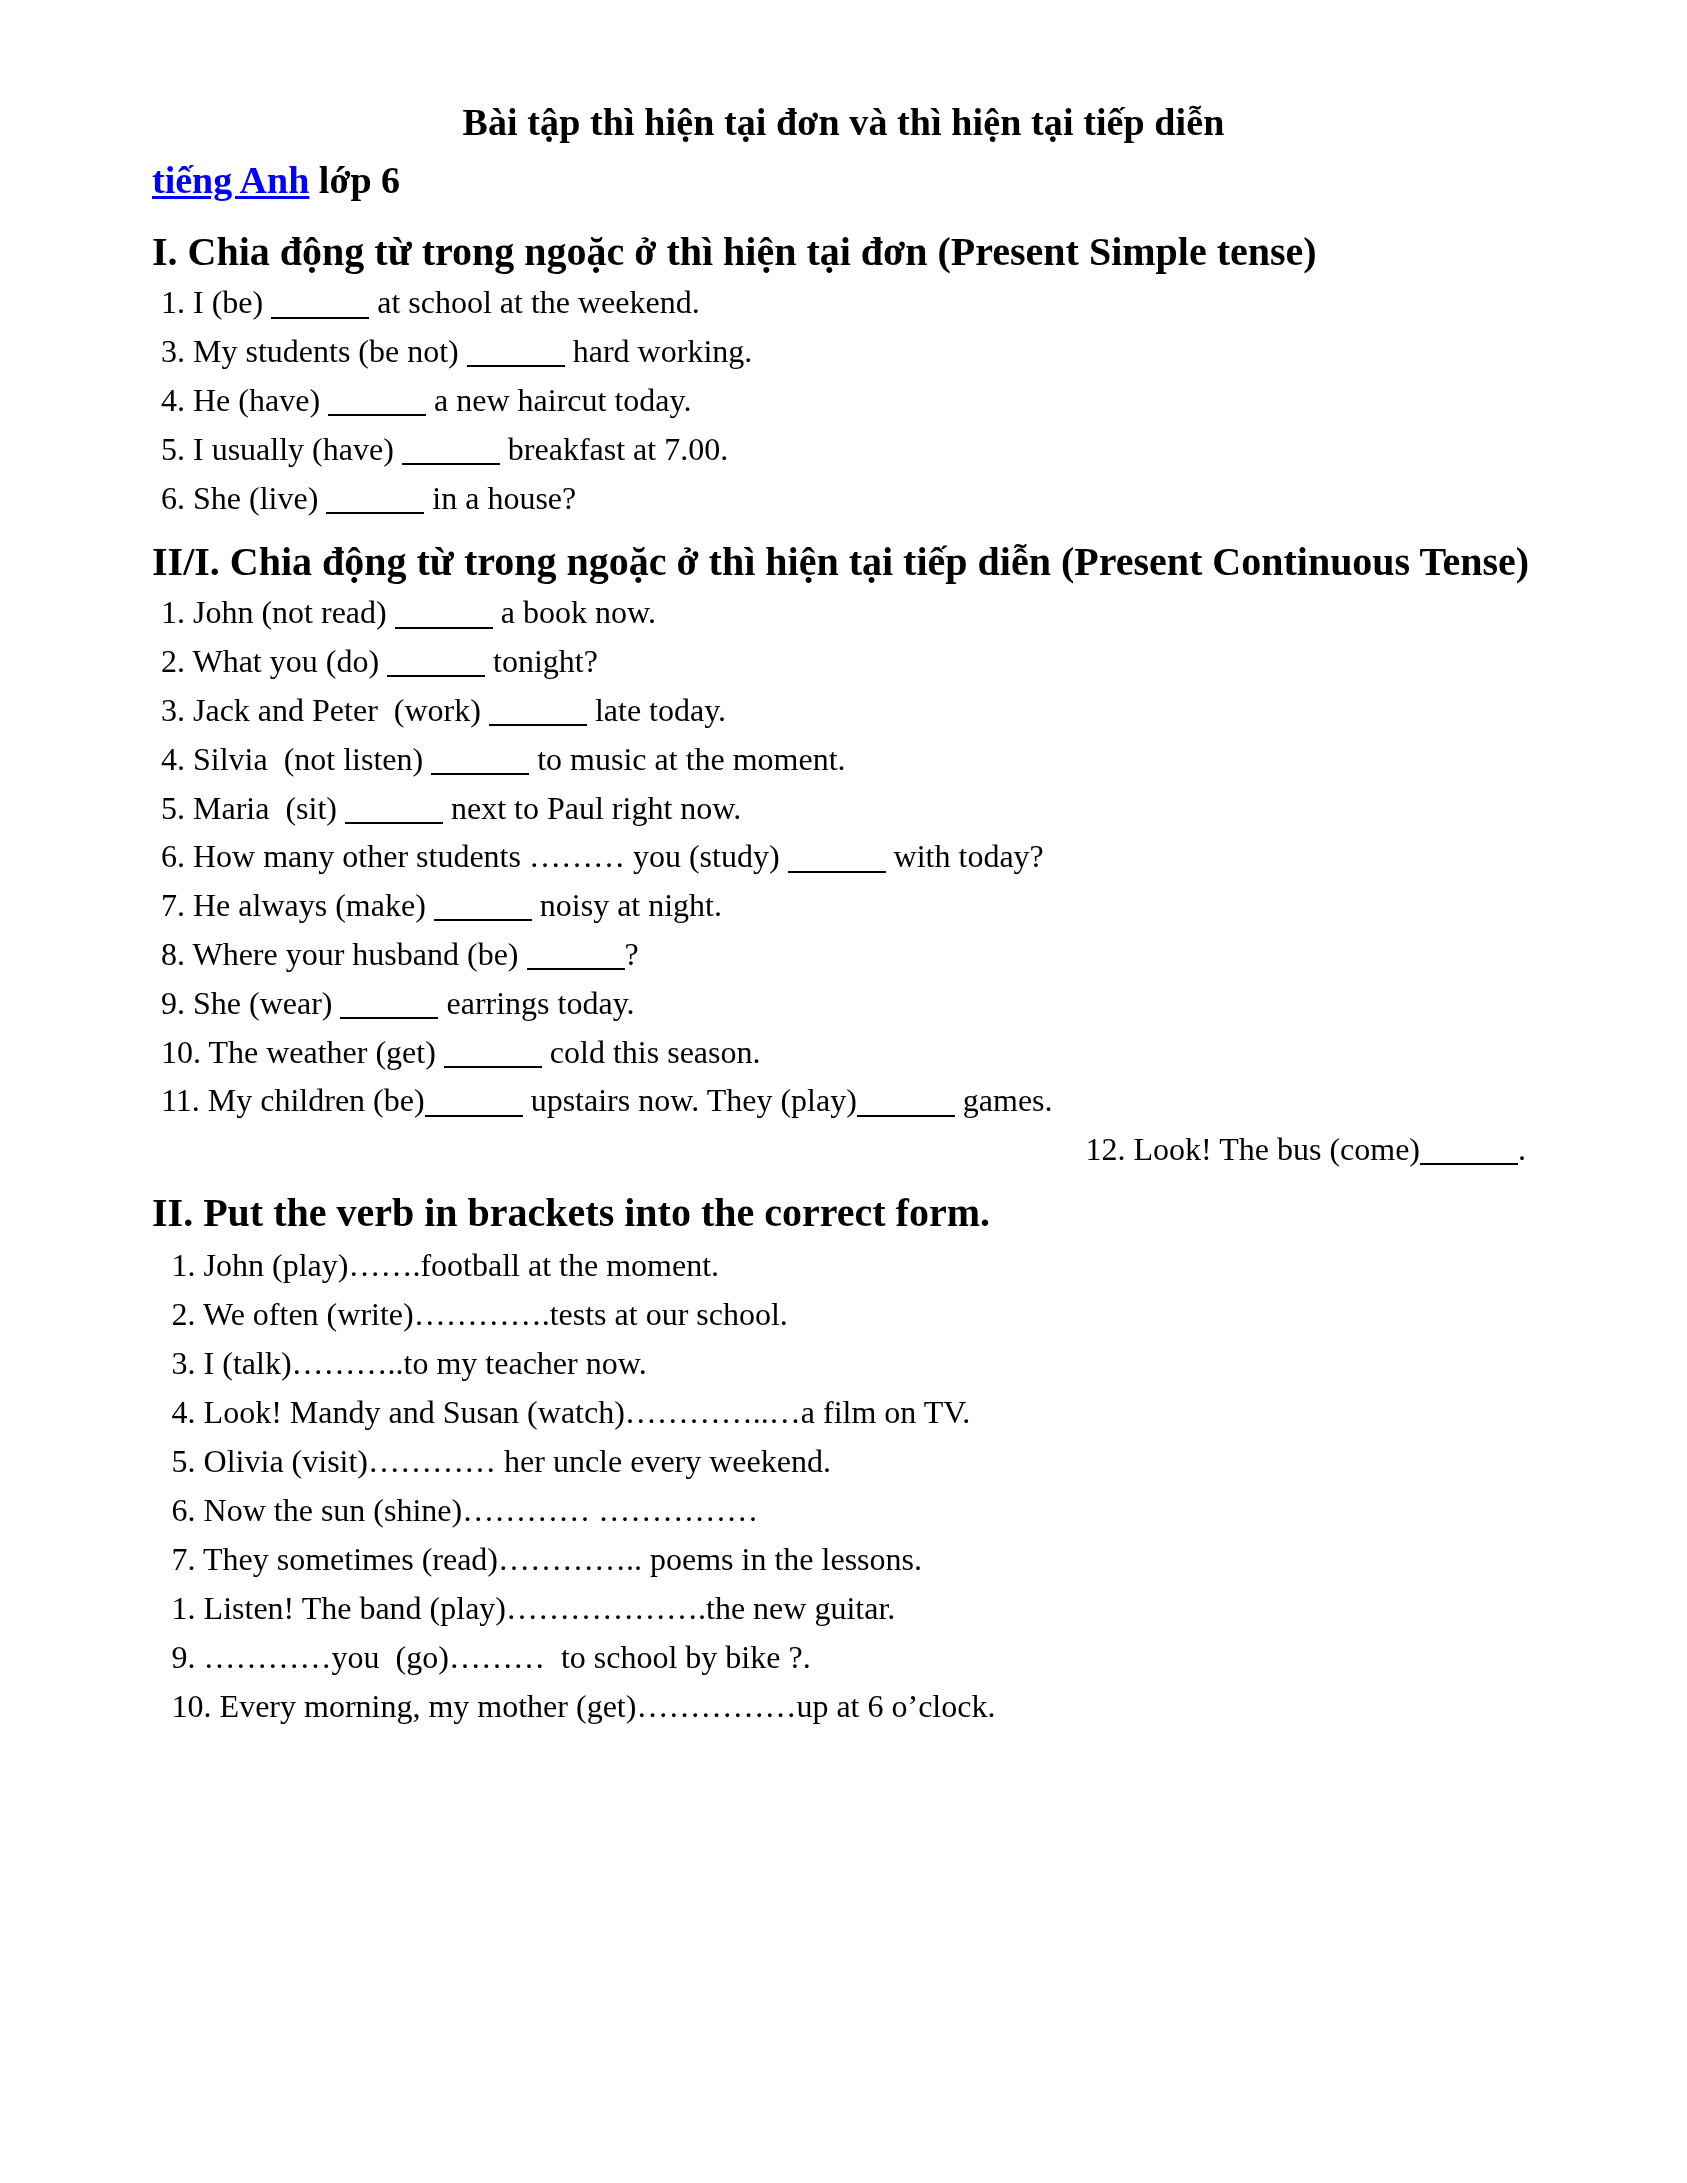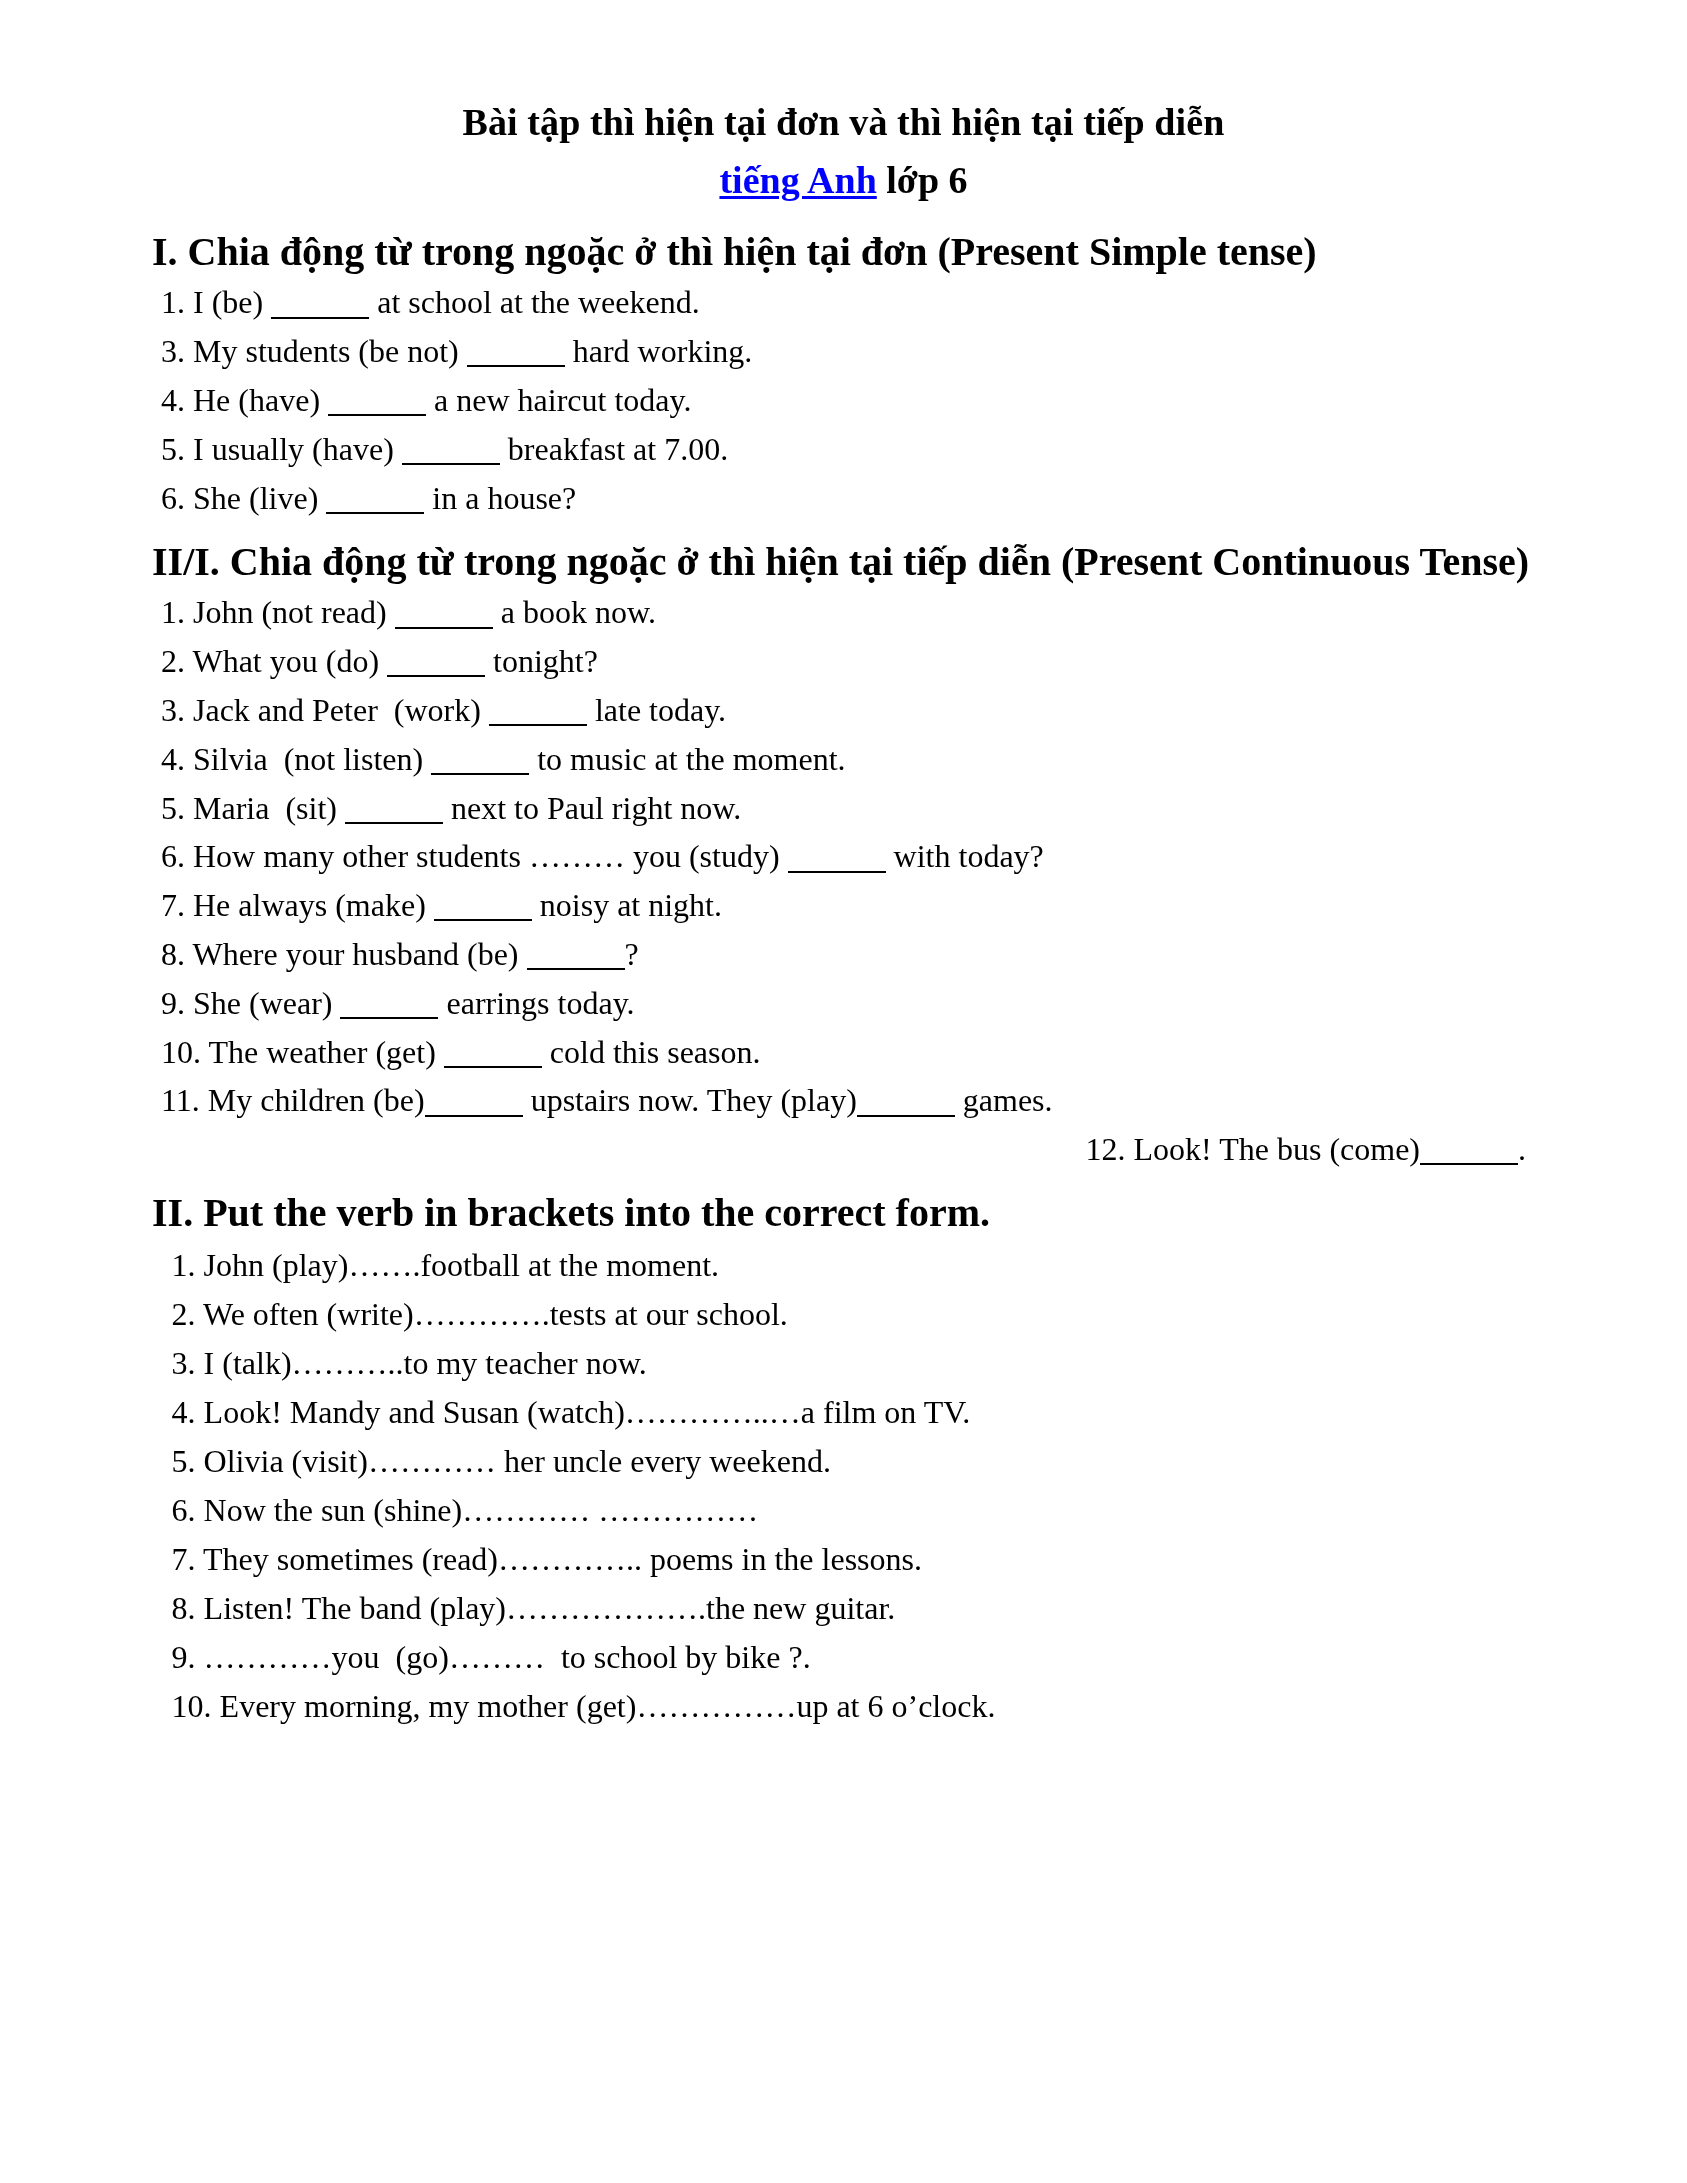--- a/index.html
+++ b/index.html
@@ -28,21 +28,21 @@
   
   .doc-title {
     text-align: center;
     font-size: 38px;
     font-weight: bold;
     line-height: 1.22;
     margin: 0;
     letter-spacing: 0.1px;
   }
   .doc-subtitle {
-    text-align: center;
+    text-align: left;
     font-size: 38px;
     font-weight: bold;
     line-height: 1.22;
     margin: 12px 0 0 0;
   }
   .doc-subtitle .link {
     color: #0000ff;
     text-decoration: underline;
     text-decoration-thickness: 2.6px;
     text-underline-offset: 2.6px;
@@ -150,20 +150,20 @@
     <p class="section-heading heading-gap-top">II. Put the verb in brackets into the correct form.</p>
 
     <div class="block-ii">
       <p class="q">1. John (play)…….football at the moment.</p>
       <p class="q">2. We often (write)………….tests at our school.</p>
       <p class="q">3. I (talk)………..to my teacher now.</p>
       <p class="q">4. Look! Mandy and Susan (watch)…………..…a film on TV.</p>
       <p class="q">5. Olivia (visit)………… her uncle every weekend.</p>
       <p class="q">6. Now the sun (shine)………… ……………</p>
       <p class="q">7. They sometimes (read)………….. poems in the lessons.</p>
-      <p class="q">8. Listen! The band (play)……………….the new guitar.</p>
+      <p class="q">1. Listen! The band (play)……………….the new guitar.</p>
       <p class="q">9. …………you  (go)………  to school by bike ?.</p>
       <p class="q">10. Every morning, my mother (get)……………up at 6 o’clock.</p>
     </div>
   </div>
 
 </div>
 
 
 </body></html>

